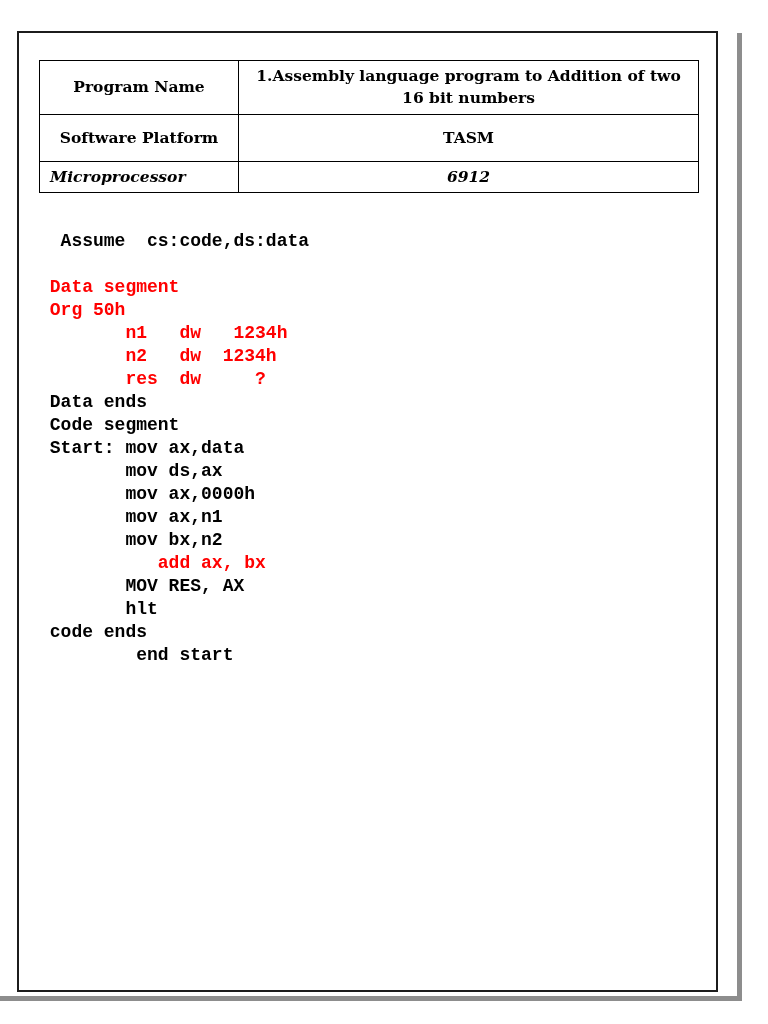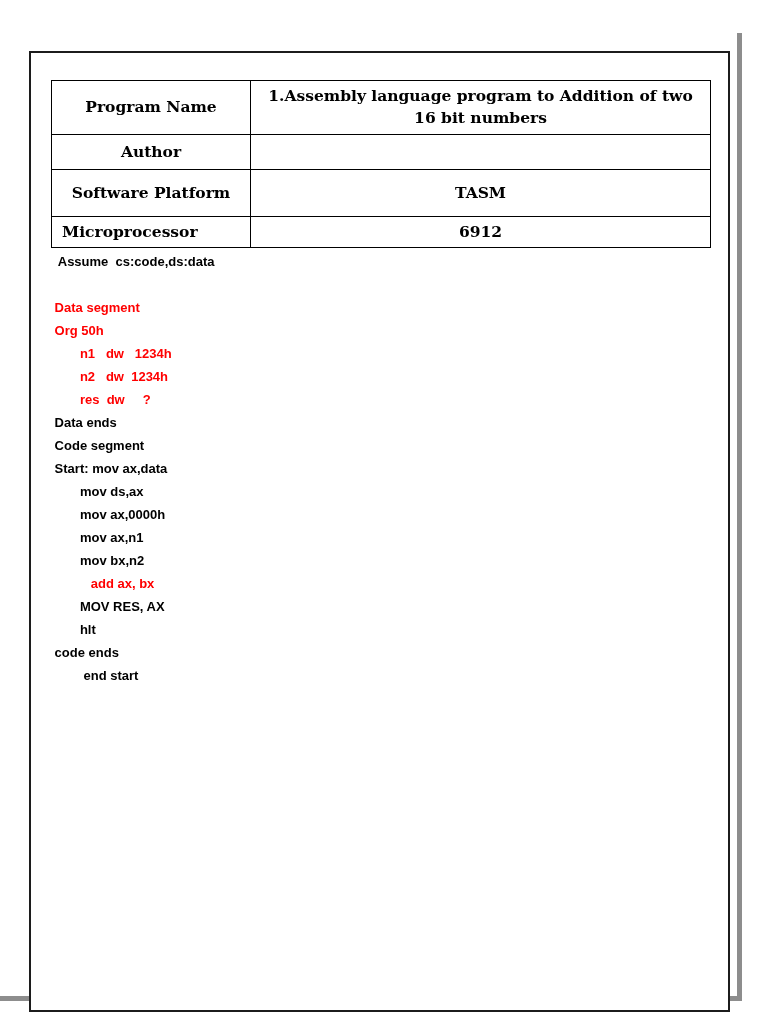--- a/index.html
+++ b/index.html
@@ -11,28 +11,27 @@
     width: 768px;
     height: 1024px;
     position: relative;
     overflow: hidden;
     font-family: "DejaVu Serif", serif;
   }
 
   
   #page-sheet {
     position: absolute;
-    left: 29px;
+    left: 17px;
     top: 31px;
     width: 701px;
     height: 961px;
     background: #ffffff;
     border: 2px solid #1c1c1c;
     box-sizing: border-box;
-    margin-top: 20px;
   }
   
   #shadow-bottom {
     position: absolute;
     left: 0px;
     top: 996px;
     width: 739px;
     height: 5px;
     background: #8d8d8d;
   }
@@ -71,31 +70,31 @@
   #info-table td.value {
     text-align: center;
   }
   #info-table td.label-left {
     text-align: left;
     padding-left: 10px;
   }
   .row-program td { height: 42px; }
   .row-author  td { height: 26px; }
   .row-sw      td { height: 38px; }
-  .row-mp      td { height: 22px; }
+  .row-mp      td { height: 22px; font-style: italic; }
 
   
   #code-listing {
     position: absolute;
     left: 20px;
     top: 197px;
     width: 640px;
-    font-family: Liberation Sans, sans-serif;
+    font-family: Liberation Mono, monospace;
     font-weight: bold;
-    font-size: 13px;
+    font-size: 18px;
     color: #000000;
     white-space: pre;
   }
   #code-listing .line {
     height: 23px;
     line-height: 23px;
     white-space: pre;
   }
   #code-listing .line.blank { height: 23px; }
 </style>
@@ -106,24 +105,20 @@
 <div id="shadow-bottom"></div>
 
 <div id="page-sheet">
 
   <table id="info-table">
     <tbody>
       <tr class="row-program">
         <td class="label">Program Name</td>
         <td class="value">1.Assembly language program to  Addition of two 16 bit numbers</td>
       </tr>
-      <tr class="row-author">
-        <td class="label">Author</td>
-        <td class="value"></td>
-      </tr>
       <tr class="row-sw">
         <td class="label">Software Platform</td>
         <td class="value">TASM</td>
       </tr>
       <tr class="row-mp">
         <td class="label label-left">Microprocessor</td>
         <td class="value">6912</td>
       </tr>
     </tbody>
   </table>

